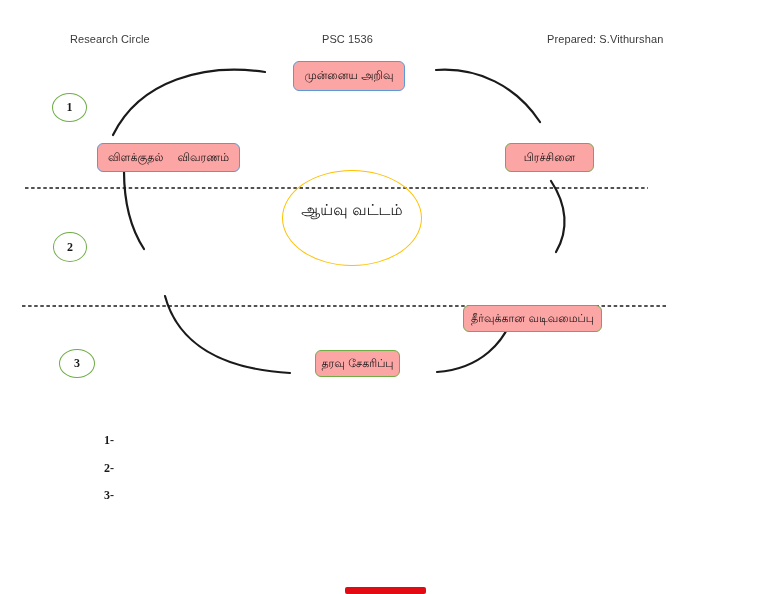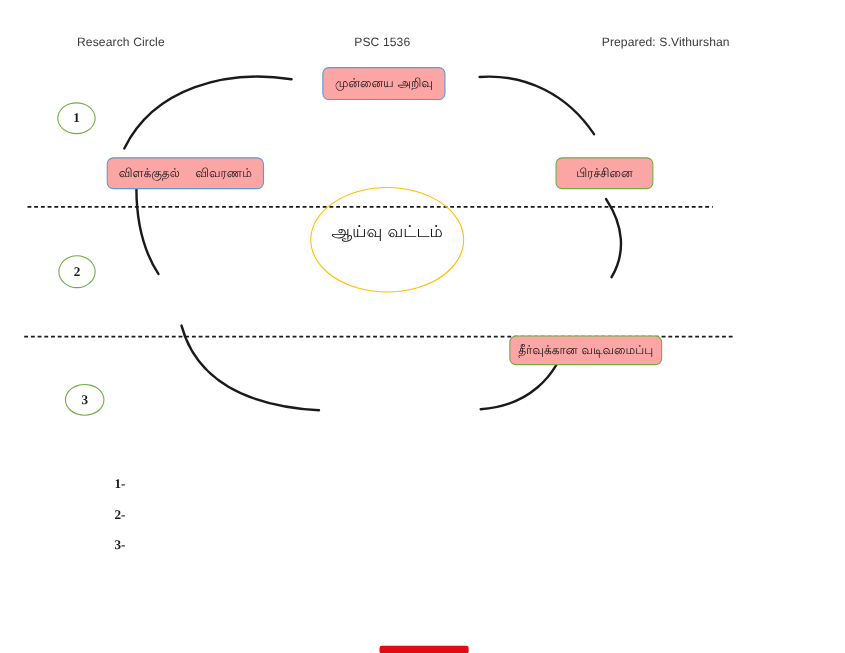--- a/index.html
+++ b/index.html
@@ -88,20 +88,21 @@
   </svg>
 
   <div class="stage-circle" style="left:52px; top:93px;  width:33px; height:27px;">1</div>
   <div class="stage-circle" style="left:53px; top:232px; width:32px; height:28px;">2</div>
   <div class="stage-circle" style="left:59px; top:349px; width:34px; height:27px;">3</div>
 
   <div class="node blue" style="left:293px; top:61px;  width:110px; height:28px;">முன்னைய அறிவு</div>
   <div class="node blue" style="left:97px;  top:143px; width:141px; height:27px;">விளக்குதல்    விவரணம்</div>
   <div class="node green" style="left:505px; top:143px; width:87px;  height:27px;">பிரச்சினை</div>
   <div class="node green" style="left:463px; top:270px; width:137px; height:25px;margin-top:35px;">தீர்வுக்கான வடிவமைப்பு</div>
+  <div class="node green" style="left:315px; top:350px; width:83px;  height:25px;">தரவு சேகரிப்பு</div>
 
   <div id="center-ellipse">ஆய்வு வட்டம்</div>
 
 
   <div class="footnote" style="top:433px;">1-</div>
   <div class="footnote" style="top:461px;">2-</div>
   <div class="footnote" style="top:488px;">3-</div>
 
   <div id="red-bar"></div>
 

